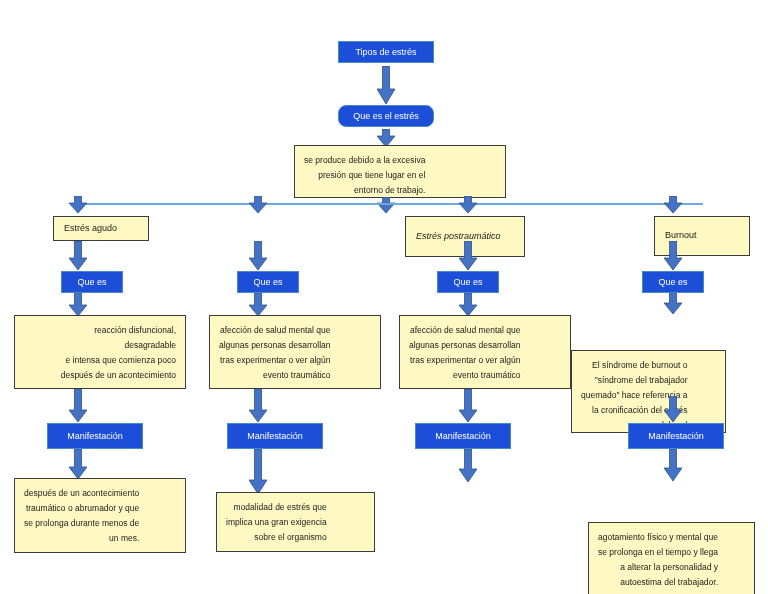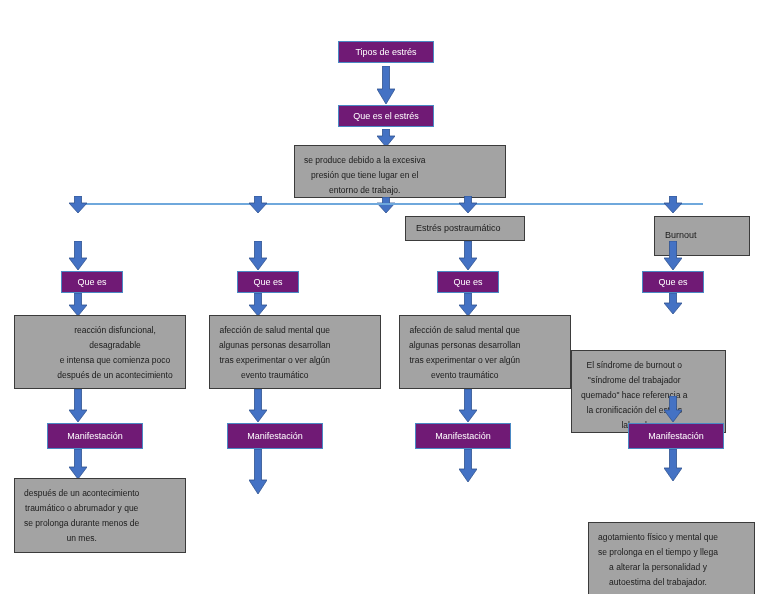--- a/index.html
+++ b/index.html
@@ -21,36 +21,36 @@
 
   
   .node {
     position: absolute;
     box-sizing: border-box;
     display: flex;
     align-items: center;
     justify-content: flex-start;
   }
   .node-blue {
-    background: #701a75;
+    background: #1d4ed8;
     border: 1px solid #4A89C4;
     color: #ffffff;
     font-size: 9px;
     justify-content: center;
     text-align: center;
   }
   .node-white {
-    background: #a3a3a3;
+    background: #fef9c3;
     border: 1px solid #3B3B3B;
     color: #1a1a1a;
     font-size: 8.5px;
     line-height: 1.75;
     padding: 7px 9px;
     align-items: flex-start;
-    text-align: center;
+    text-align: right;
     white-space: pre-line;
   }
   .node-white.title-box {
     align-items: center;
     font-size: 9px;
     padding: 0 10px;
     white-space: nowrap;
   }
 
   
@@ -74,21 +74,21 @@
   <div class="node node-blue" style="left:338px; top:41px; width:96px; height:22px;">
     <span>Tipos de estrés</span>
   </div>
 
   <div class="arrow" style="left:377px; top:66px; width:18px; height:39px;">
     <svg width="18" height="39" viewBox="0 0 18 39">
       <polygon points="5.5,0 12.5,0 12.5,23 18,23 9,38 0,23 5.5,23" fill="#4472C4" stroke="#2F528F" stroke-width="0.8"></polygon>
     </svg>
   </div>
 
-  <div class="node node-blue" style="left:338px; top:105px; width:96px; height:22px;">
+  <div class="node node-blue" style="left:338px; top:105px; width:96px; height:22px;border-radius:8px;">
     <span>Que es el estrés</span>
   </div>
 
   <div class="arrow" style="left:377px; top:129px; width:18px; height:19px;">
     <svg width="18" height="19" viewBox="0 0 18 19">
       <polygon points="5.5,0 12.5,0 12.5,7 18,7 9,18 0,7 5.5,7" fill="#4472C4" stroke="#2F528F" stroke-width="0.8"></polygon>
     </svg>
   </div>
 
   <div class="node node-white" style="left:294px; top:145px; width:212px; height:53px;">
@@ -102,20 +102,23 @@
       <polygon points="5.5,0 12.5,0 12.5,6 18,6 9,16 0,6 5.5,6" fill="#4472C4" stroke="#2F528F" stroke-width="0.8"></polygon>
     </svg>
   </div>
 
   <div class="hline" style="left:78px; top:203px; width:625px;"></div>
 
   <div class="arrow" style="left:69px; top:196px; width:18px; height:18px;">
     <svg width="18" height="18" viewBox="0 0 18 18">
       <polygon points="5.5,0 12.5,0 12.5,7 18,7 9,17 0,7 5.5,7" fill="#4472C4" stroke="#2F528F" stroke-width="0.8"></polygon>
     </svg>
+  </div>
+  <div class="node node-white title-box" style="left:53px; top:216px; width:96px; height:25px;">
+    <span>Estrés agudo</span>
   </div>
 
   <div class="arrow" style="left:69px; top:241px; width:18px; height:30px;">
     <svg width="18" height="30" viewBox="0 0 18 30">
       <polygon points="5.5,0 12.5,0 12.5,17 18,17 9,29 0,17 5.5,17" fill="#4472C4" stroke="#2F528F" stroke-width="0.8"></polygon>
     </svg>
   </div>
   <div class="node node-blue" style="left:61px; top:271px; width:62px; height:22px;">
     <span>Que es</span>
   </div>
@@ -186,27 +189,32 @@
   </div>
   <div class="node node-blue" style="left:227px; top:423px; width:96px; height:26px;">
     <span>Manifestación</span>
   </div>
 
   <div class="arrow" style="left:249px; top:449px; width:18px; height:46px;">
     <svg width="18" height="46" viewBox="0 0 18 46">
       <polygon points="5.5,0 12.5,0 12.5,31 18,31 9,45 0,31 5.5,31" fill="#4472C4" stroke="#2F528F" stroke-width="0.8"></polygon>
     </svg>
   </div>
+  <div class="node node-white" style="left:216px; top:492px; width:159px; height:60px;">
+    <span> modalidad de estrés que
+implica una gran exigencia
+sobre el organismo</span>
+  </div>
 
   <div class="arrow" style="left:459px; top:196px; width:18px; height:18px;">
     <svg width="18" height="18" viewBox="0 0 18 18">
       <polygon points="5.5,0 12.5,0 12.5,7 18,7 9,17 0,7 5.5,7" fill="#4472C4" stroke="#2F528F" stroke-width="0.8"></polygon>
     </svg>
   </div>
-  <div class="node node-white title-box" style="left:405px; top:216px; width:120px; height:25px;">
+  <div class="node node-white title-box" style="left:405px; top:216px; width:120px; height:41px;font-style:italic;">
     <span>Estrés postraumático</span>
   </div>
 
   <div class="arrow" style="left:459px; top:241px; width:18px; height:30px;">
     <svg width="18" height="30" viewBox="0 0 18 30">
       <polygon points="5.5,0 12.5,0 12.5,17 18,17 9,29 0,17 5.5,17" fill="#4472C4" stroke="#2F528F" stroke-width="0.8"></polygon>
     </svg>
   </div>
   <div class="node node-blue" style="left:437px; top:271px; width:62px; height:22px;">
     <span>Que es</span>

